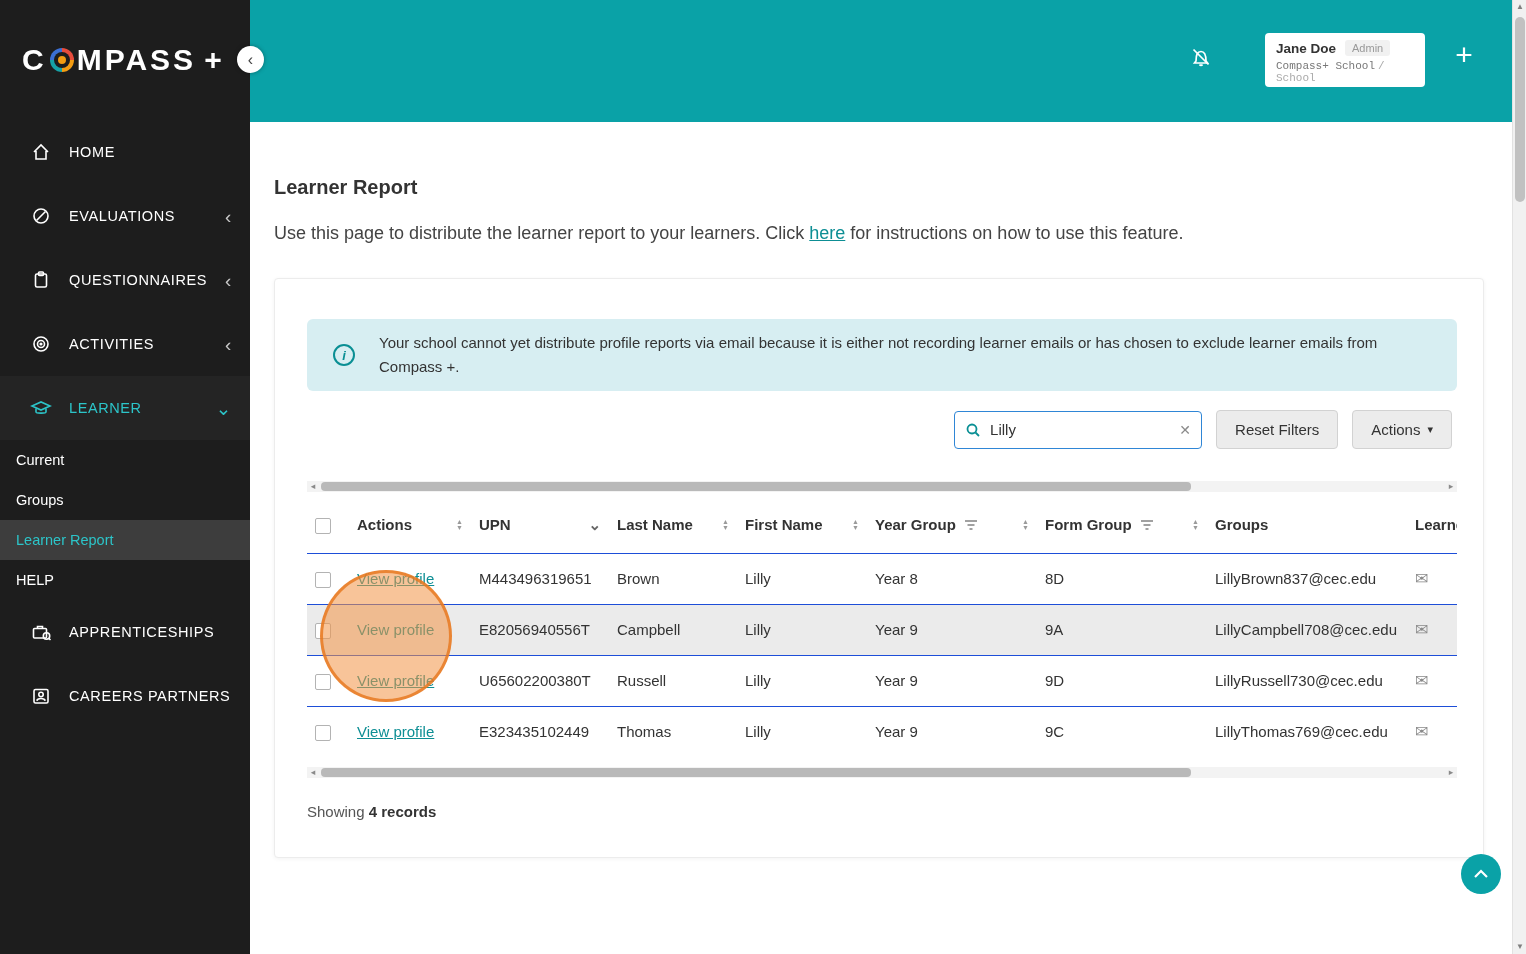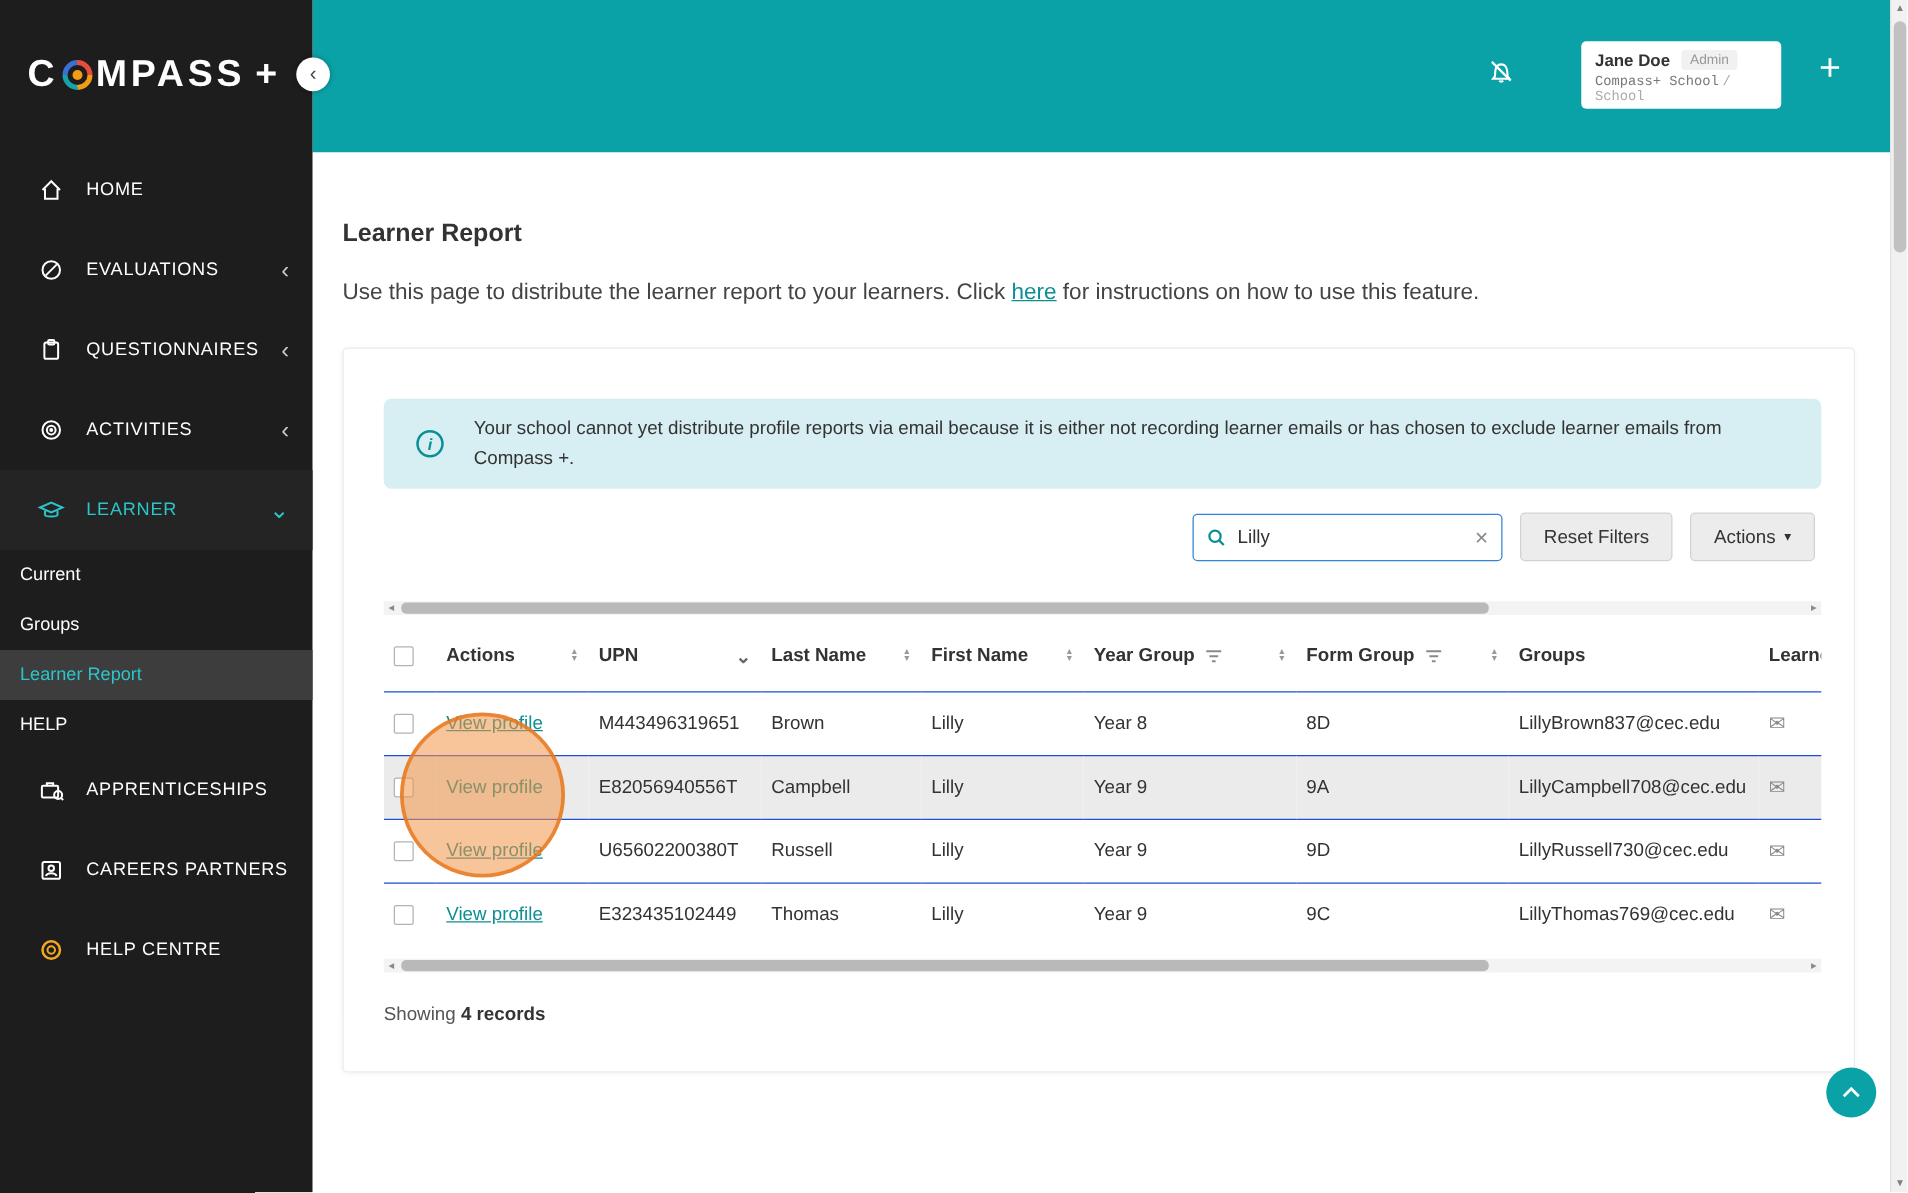--- a/index.html
+++ b/index.html
@@ -204,29 +204,20 @@
         <span class="nav-icon">
           <svg width="20" height="20" viewBox="0 0 20 20" fill="none" stroke="#fff" stroke-width="1.6">
               <rect x="3" y="3.5" width="14" height="13.5" rx="1.5"></rect>
               <circle cx="10" cy="8.5" r="2.2"></circle>
               <path d="M5.8 14.8 C6.5 11.8 13.5 11.8 14.2 14.8"></path>
             </svg>
         </span>
         <span>CAREERS PARTNERS</span>
       </div>
 
-      <div class="nav-item">
-        <span class="nav-icon">
-          <svg width="20" height="20" viewBox="0 0 20 20" fill="none" stroke="#f5a623" stroke-width="2">
-              <circle cx="10" cy="10" r="7"></circle>
-              <circle cx="10" cy="10" r="3" stroke-width="1.6"></circle>
-            </svg>
-        </span>
-        <span>HELP CENTRE</span>
-      </div>
     </nav>
   </aside>
 
   <div class="collapse-btn">
     <span>‹</span>
   </div>
 
   <header class="topbar">
     <span class="bell">
       <svg width="26" height="26" viewBox="0 0 26 26" fill="none" stroke="#fff" stroke-width="1.7">

